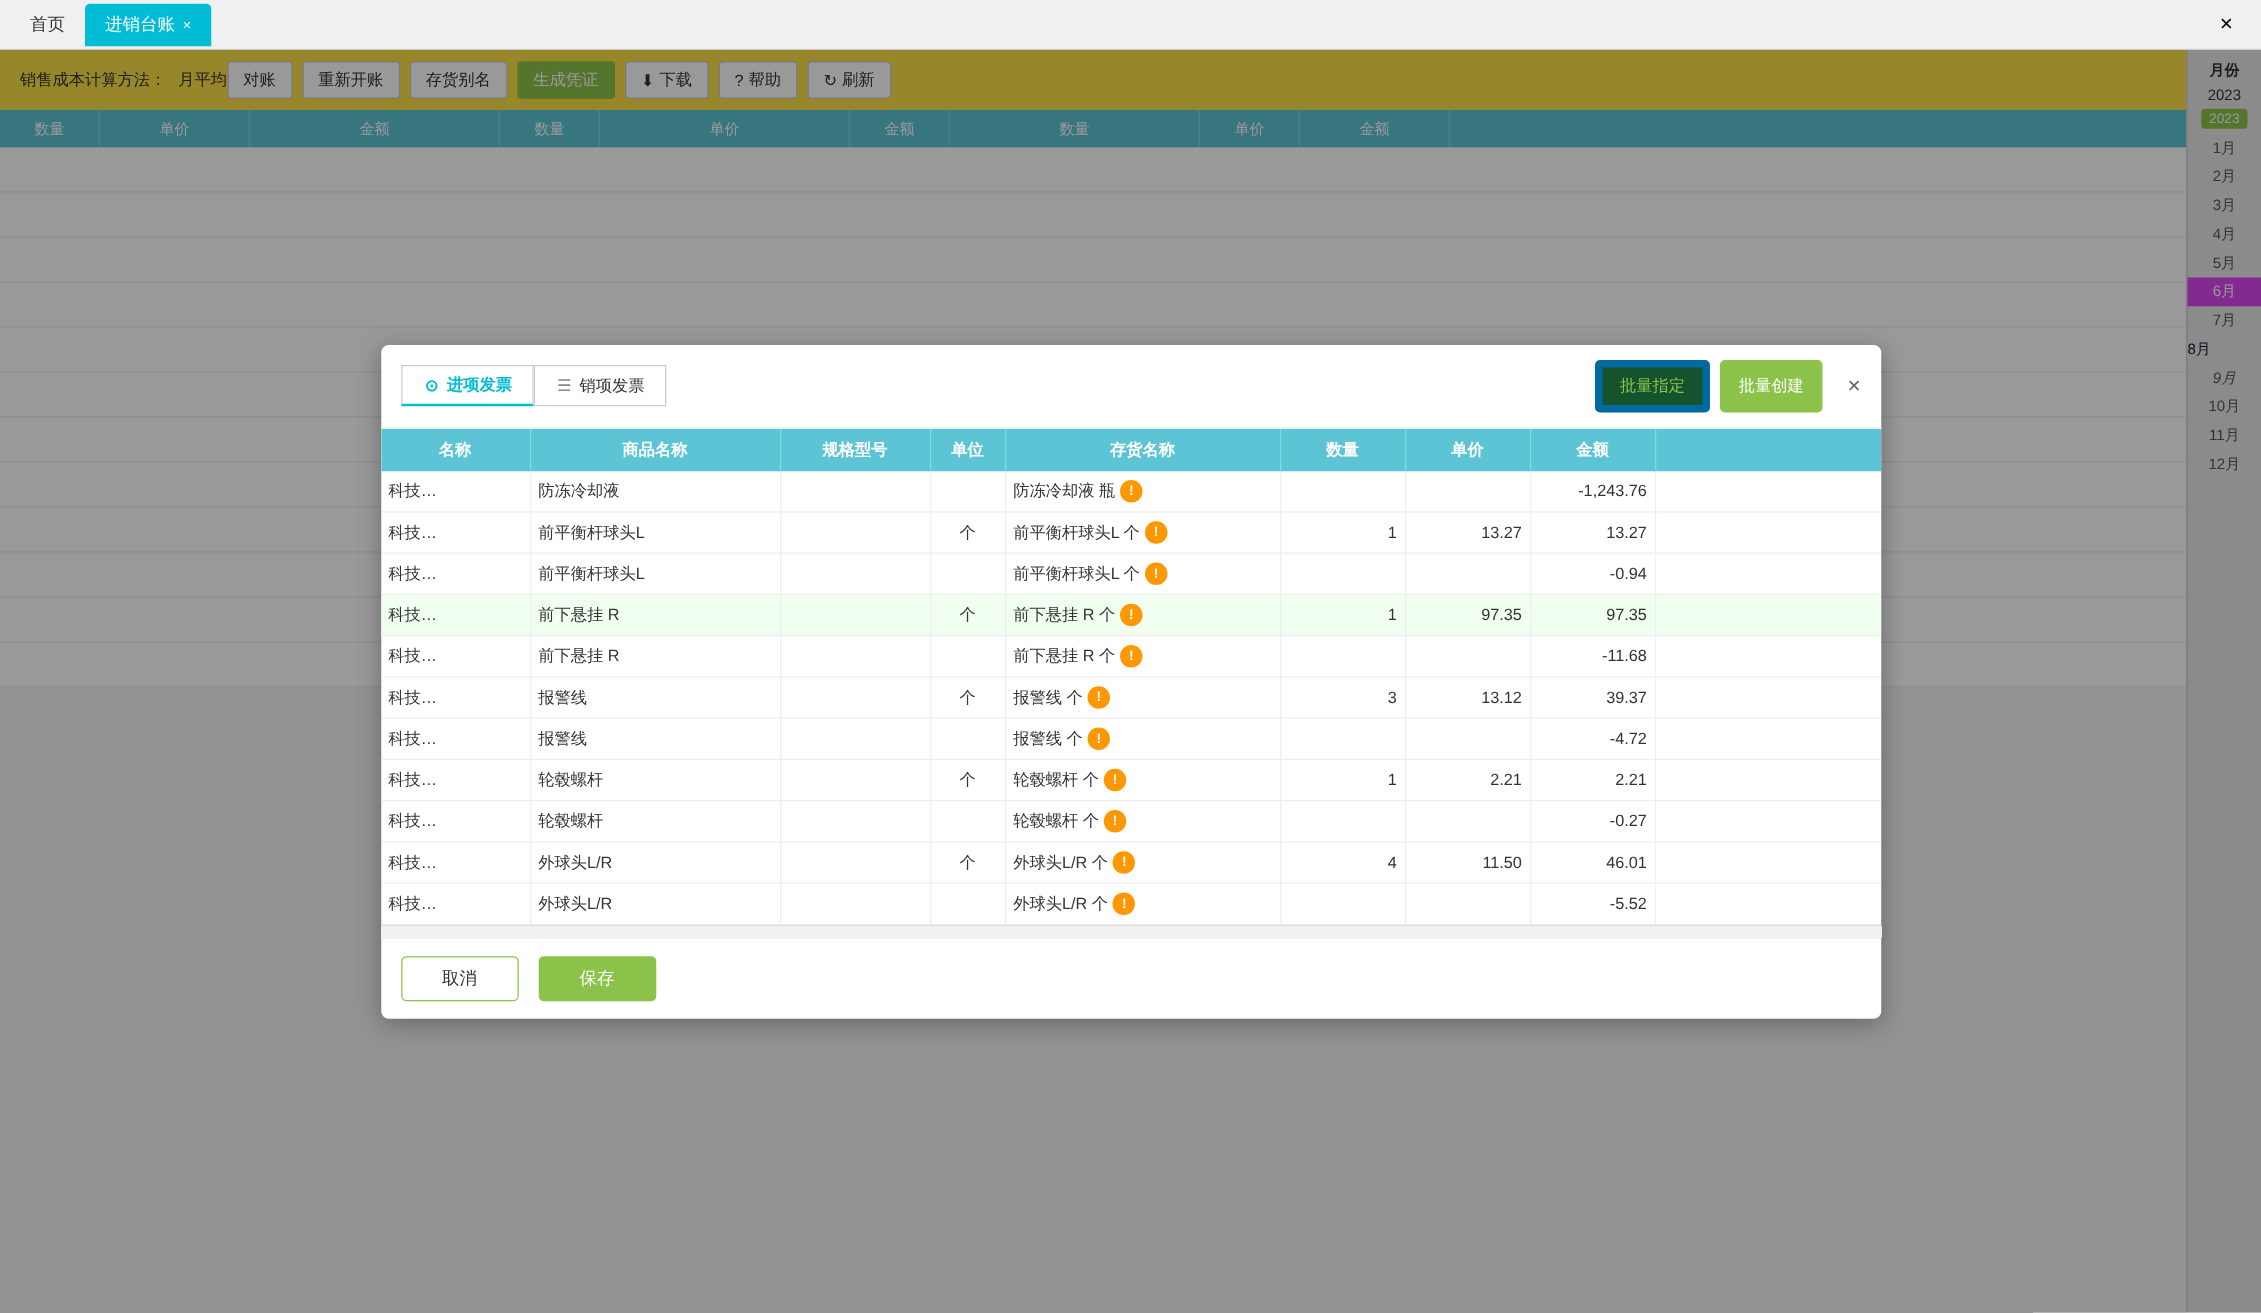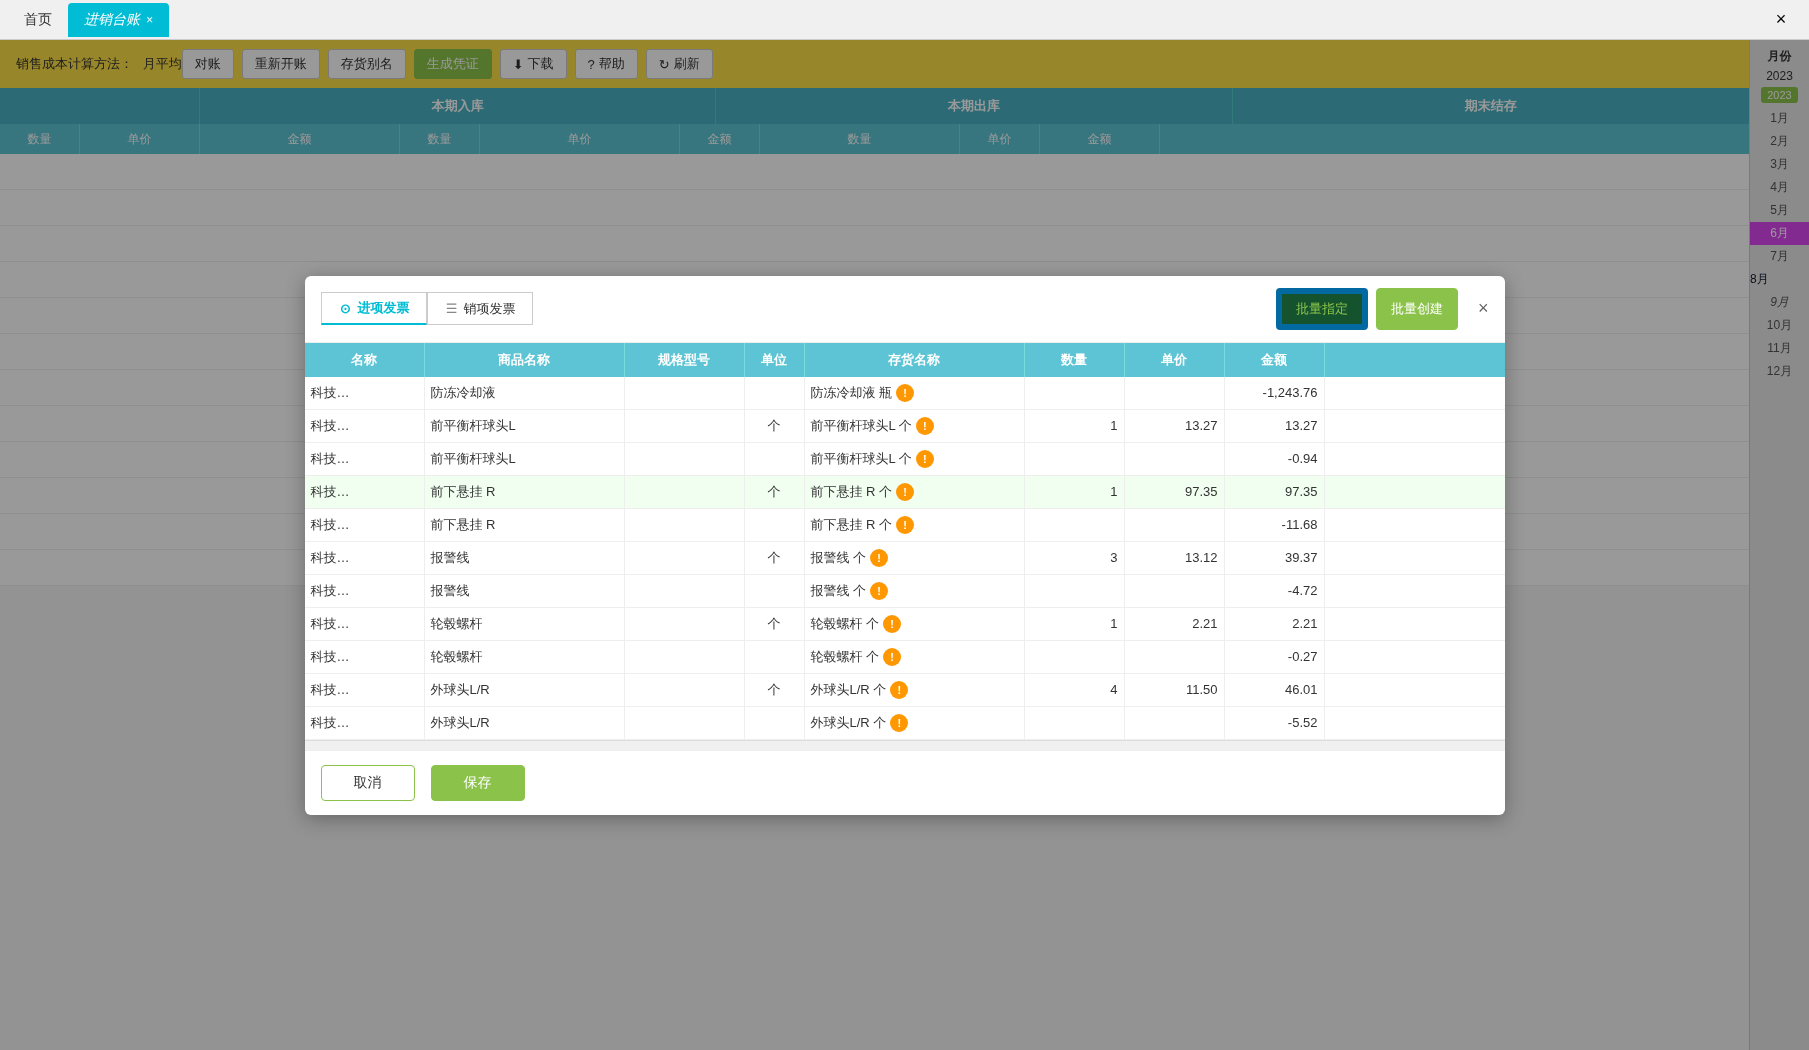--- a/index.html
+++ b/index.html
@@ -4,21 +4,21 @@
   <style>
     * { box-sizing: border-box; margin: 0; padding: 0; }
     body { font-family: 'Microsoft YaHei', Arial, sans-serif; font-size: 13px; background: #e0e0e0; overflow: hidden; width: 1809px; height: 1050px; }
 
     
     .tab-bar {
       display: flex; align-items: center; background: #f0f0f0; border-bottom: 1px solid #ccc;
       height: 40px; padding: 0 8px;
     }
     .tab-item { padding: 8px 16px; cursor: pointer; font-size: 14px; color: #333; }
-    .tab-item.active { background: #00bcd4; color: white; border-radius: 4px 4px 0 0; display: flex; align-items: center; gap: 6px; font-style: italic; }
+    .tab-item.active { background: #00bcd4; color: white; border-radius: 4px 4px 0 0; display: flex; align-items: center; gap: 6px; }
     .tab-close { cursor: pointer; font-size: 12px; }
     .win-close { margin-left: auto; width: 40px; height: 40px; display: flex; align-items: center; justify-content: center; cursor: pointer; font-size: 18px; }
 
     
     .main-area { background: #f5f5f5; height: calc(1050px - 40px); position: relative; }
 
     
     .toolbar { display: flex; align-items: center; padding: 8px 16px; background: #fde047; height: 48px; }
     .toolbar-left { font-size: 13px; color: #333; }
     .toolbar-title { flex: 1; text-align: center; font-size: 18px; font-weight: bold; color: #333; display: flex; align-items: center; justify-content: center; gap: 6px; }
@@ -92,26 +92,20 @@
         <span>?</span>
         <span>帮助</span>
       </button>
       <button class="btn btn-secondary">
         <span>↻</span>
         <span>刷新</span>
       </button>
     </div>
   </div>
 
-  <div style="display:grid; grid-template-columns: 200px 1fr 1fr 1fr; background:#4ab3c4; height:36px; margin-right:60px;">
-    <div style="border-right:1px solid #5cc; display:flex; align-items:center; justify-content:center;"></div>
-    <div style="border-right:1px solid #5cc; display:flex; align-items:center; justify-content:center; color:white; font-weight:bold;">本期入库</div>
-    <div style="border-right:1px solid #5cc; display:flex; align-items:center; justify-content:center; color:white; font-weight:bold;">本期出库</div>
-    <div style="display:flex; align-items:center; justify-content:center; color:white; font-weight:bold;">期末结存</div>
-  </div>
 
   <div style="display:grid; grid-template-columns: 80px 120px 200px 80px 200px 80px 200px 80px 120px 200px; background:#5cc4d4; height:30px; margin-right:60px;">
     <div style="color:white;font-size:12px;display:flex;align-items:center;justify-content:center;border-right:1px solid #7dd;">数量</div>
     <div style="color:white;font-size:12px;display:flex;align-items:center;justify-content:center;border-right:1px solid #7dd;">单价</div>
     <div style="color:white;font-size:12px;display:flex;align-items:center;justify-content:center;border-right:1px solid #7dd;">金额</div>
     <div style="color:white;font-size:12px;display:flex;align-items:center;justify-content:center;border-right:1px solid #7dd;">数量</div>
     <div style="color:white;font-size:12px;display:flex;align-items:center;justify-content:center;border-right:1px solid #7dd;">单价</div>
     <div style="color:white;font-size:12px;display:flex;align-items:center;justify-content:center;border-right:1px solid #7dd;">金额</div>
     <div style="color:white;font-size:12px;display:flex;align-items:center;justify-content:center;border-right:1px solid #7dd;">数量</div>
     <div style="color:white;font-size:12px;display:flex;align-items:center;justify-content:center;border-right:1px solid #7dd;">单价</div>

